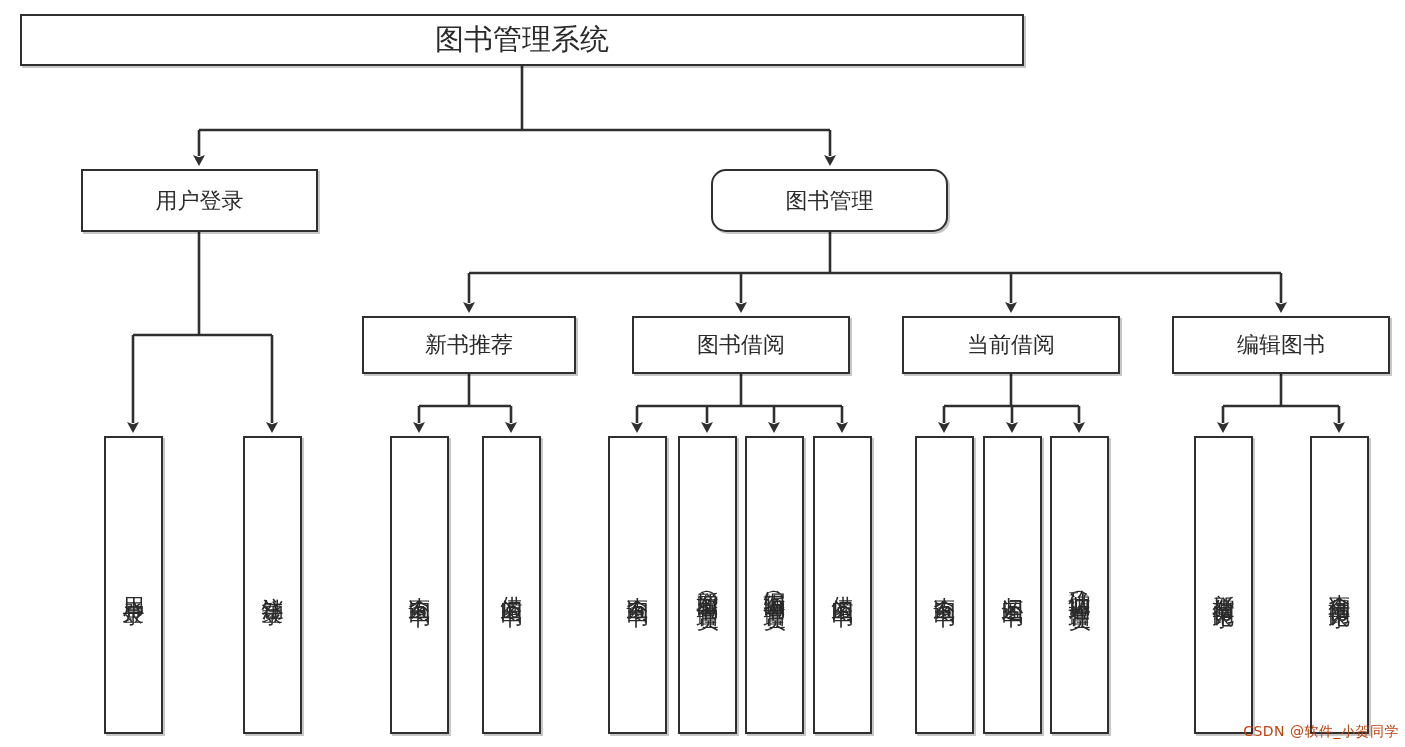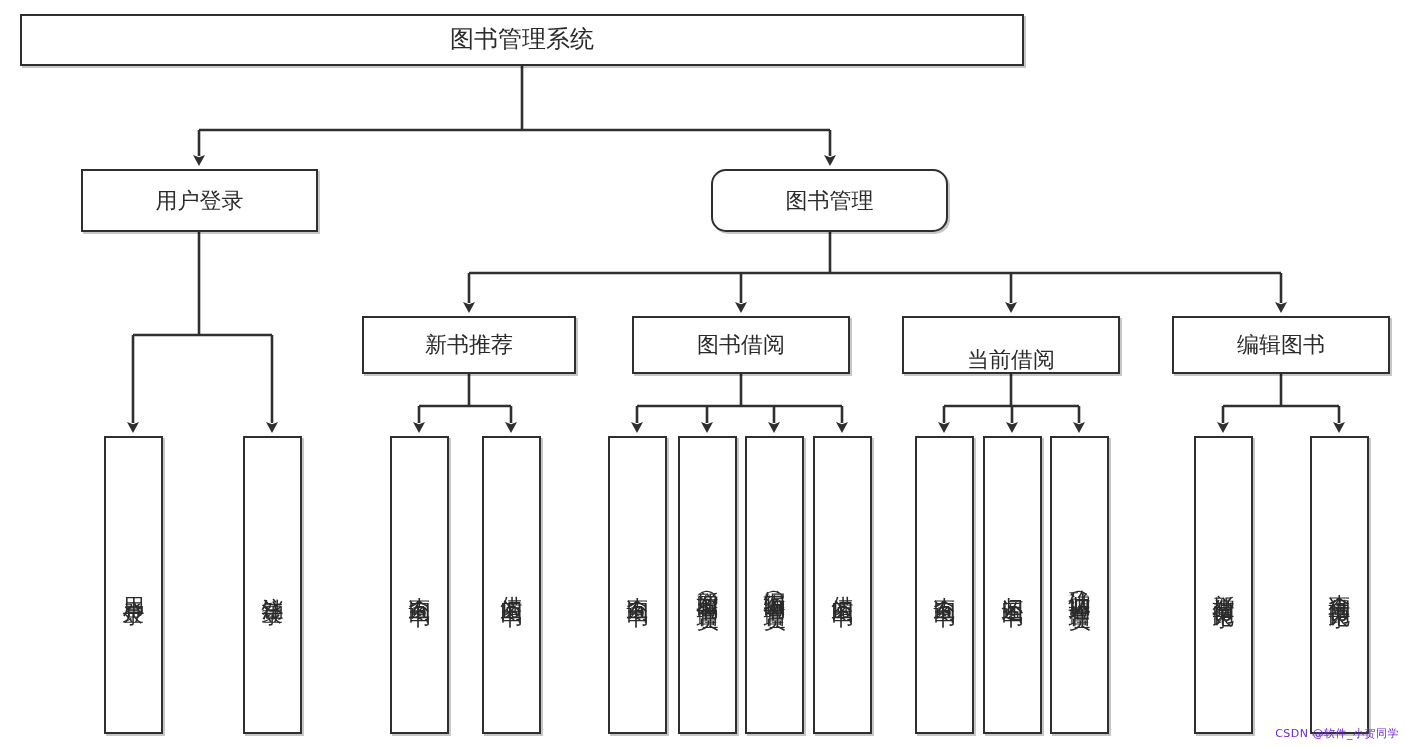--- a/index.html
+++ b/index.html
@@ -6,25 +6,25 @@
   body{width:1405px;height:747px;overflow:hidden;
        font-family:"DejaVu Sans","Liberation Sans",sans-serif;}
   #stage{position:relative;width:1405px;height:747px;background:#fff;}
   svg#wires{position:absolute;left:0;top:0;width:1405px;height:747px;}
   .node{position:absolute;box-sizing:border-box;background:#ffffff;
         border:2px solid #2f2f2f;display:flex;align-items:center;
         justify-content:center;box-shadow:2px 2px 0 rgba(0,0,0,0.22);}
   .node .lbl{color:#2a2a2a;line-height:1.08;text-align:center;
              white-space:pre;}
   .h-node .lbl{font-size:22px;}
-  .h-node.root .lbl{font-size:24px;}
+  .h-node.root .lbl{font-size:29px;}
   .v-node .lbl{writing-mode:vertical-rl;text-orientation:upright;
                font-size:22px;letter-spacing:3px;line-height:1.0;}
-  .watermark{position:absolute;right:6px;bottom:6px;color:#6d28d9;
-             font-size:11px;letter-spacing:.5px;white-space:nowrap;}
+  .watermark{position:absolute;right:6px;bottom:6px;color:#c2410c;
+             font-size:14px;letter-spacing:.5px;white-space:nowrap;}
 </style>
 </head>
 <body>
 
 <div id="stage">
 
   <svg id="wires" viewBox="0 0 1405 747" xmlns="http://www.w3.org/2000/svg">
     <defs>
       <marker id="arw" markerWidth="11" markerHeight="12" refX="1" refY="6" orient="auto" markerUnits="userSpaceOnUse">
         <path d="M0,0 L11,6 L0,12 L2.2,6 Z" fill="#2f2f2f"></path>
@@ -84,21 +84,21 @@
   <div class="node h-node" style="left:711px;top:169px;width:237px;height:63px;border-radius:15px;">
     <span class="lbl">图书管理</span>
   </div>
 
   <div class="node h-node" style="left:632px;top:316px;width:218px;height:58px;">
     <span class="lbl">图书借阅</span>
   </div>
   <div class="node h-node" style="left:362px;top:316px;width:214px;height:58px;">
     <span class="lbl">新书推荐</span>
   </div>
-  <div class="node h-node" style="left:902px;top:316px;width:218px;height:58px;align-items:flex-end;">
+  <div class="node h-node" style="left:902px;top:316px;width:218px;height:58px;">
     <span class="lbl">当前借阅</span>
   </div>
   <div class="node h-node" style="left:1172px;top:316px;width:218px;height:58px;">
     <span class="lbl">编辑图书</span>
   </div>
 
   <div class="node v-node" style="left:104px;top:436px;width:59px;height:298px;">
     <span class="lbl">用户登录</span>
   </div>
   <div class="node v-node" style="left:243px;top:436px;width:59px;height:298px;">

